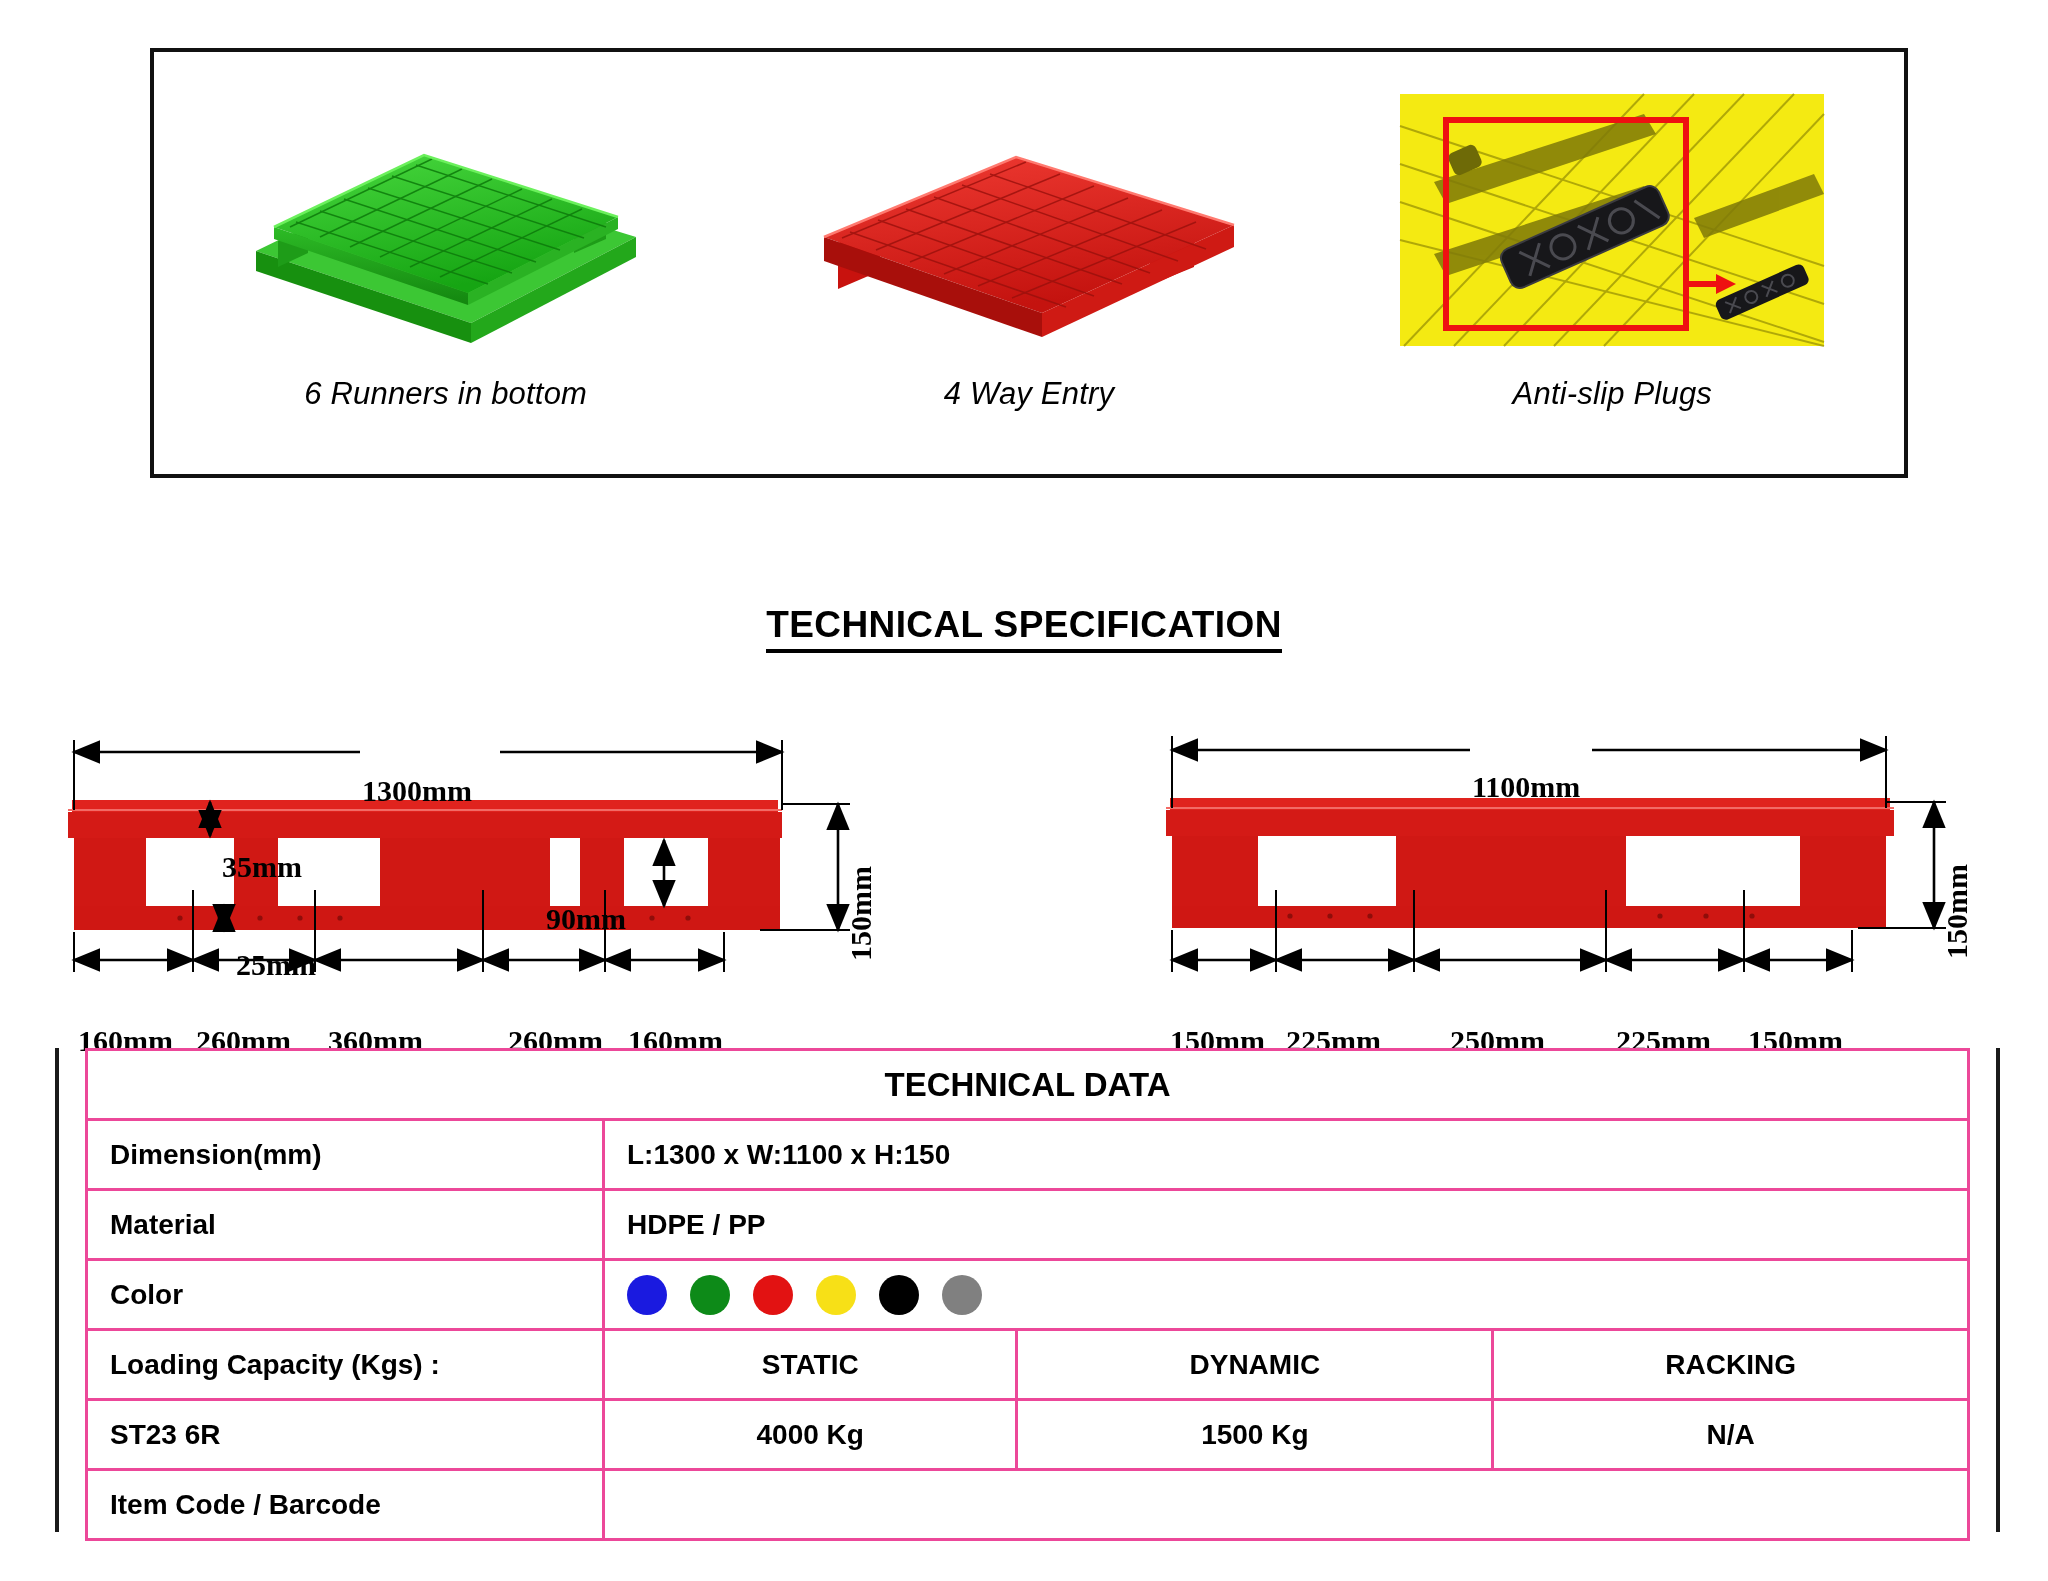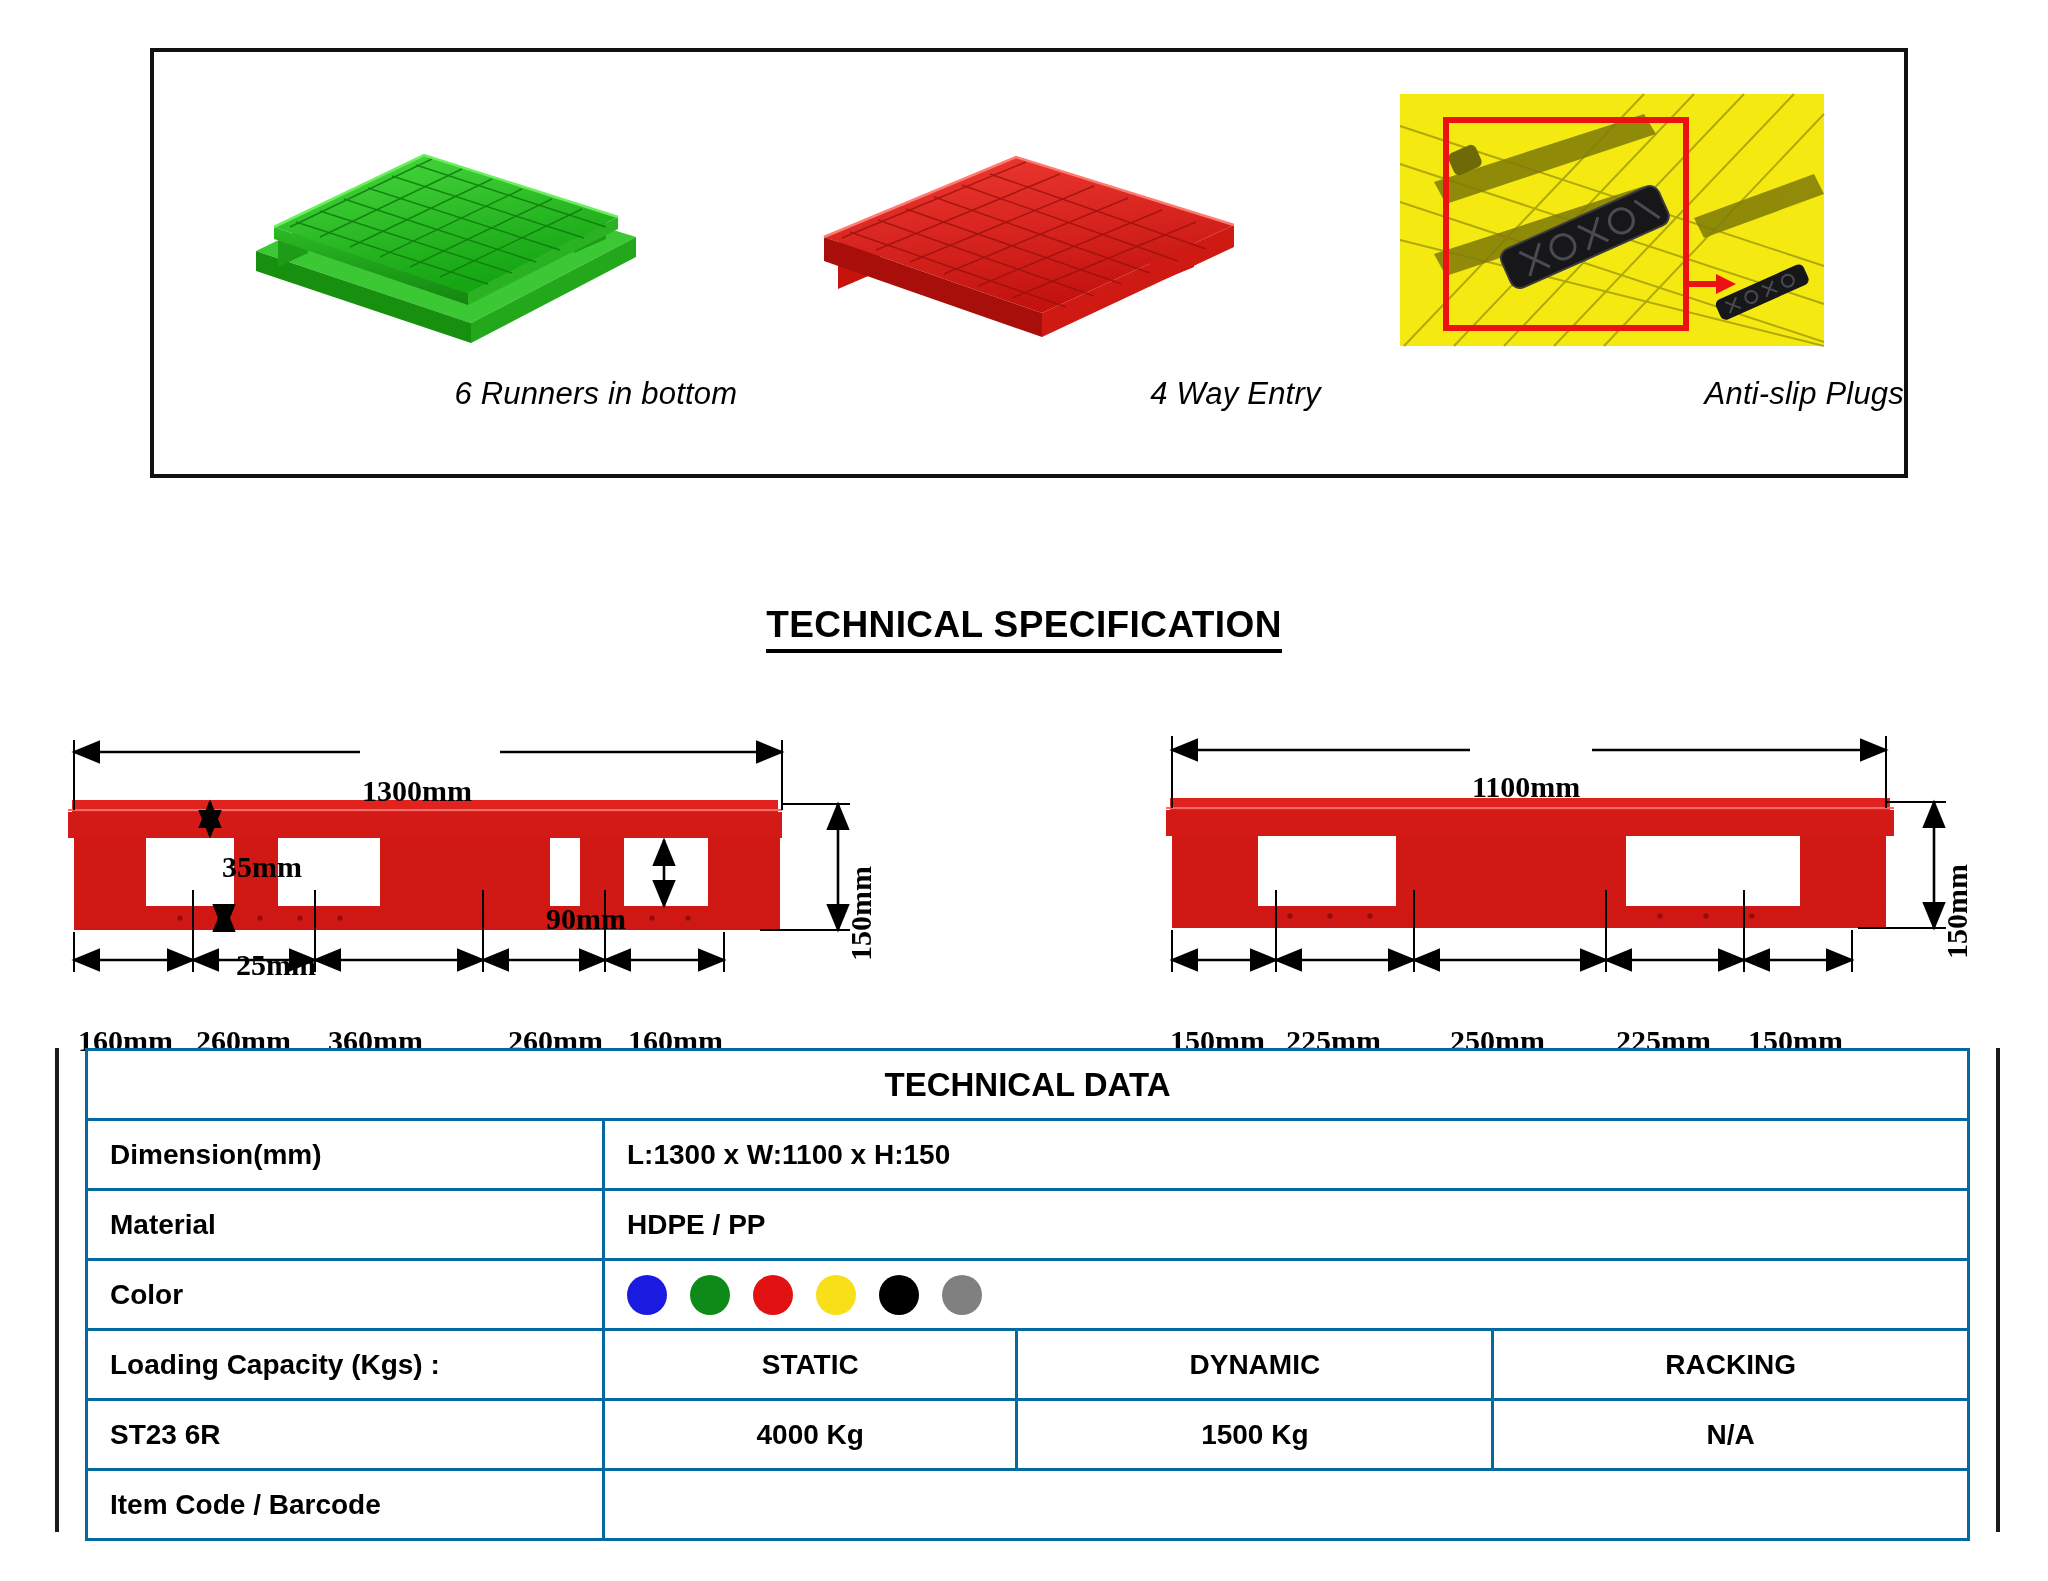--- a/index.html
+++ b/index.html
@@ -30,21 +30,21 @@
   .feature-row {
     display: flex;
     width: 100%;
     height: 100%;
     align-items: stretch;
   }
   .feature-cell {
     flex: 1 1 0;
     display: flex;
     flex-direction: column;
-    align-items: flex-end;
+    align-items: center;
     justify-content: flex-start;
     padding-top: 18px;
     box-sizing: border-box;
   }
   .feature-art {
     width: 100%;
     height: 300px;
     display: flex;
     align-items: center;
     justify-content: center;
@@ -122,21 +122,21 @@
   table#tech-table {
     position: absolute;
     left: 30px;
     top: 0;
     width: 1885px;
     border-collapse: collapse;
     font-size: 28px;
     font-weight: bold;
   }
   table#tech-table td {
-    border: 3px solid #0369a1;
+    border: 3px solid #ec4899;
     padding: 10px 22px;
     vertical-align: middle;
     height: 47px;
   }
   td.title-cell {
     text-align: center;
     font-size: 33px;
     height: 58px;
   }
   td.label-cell { width: 470px; white-space: nowrap; }

